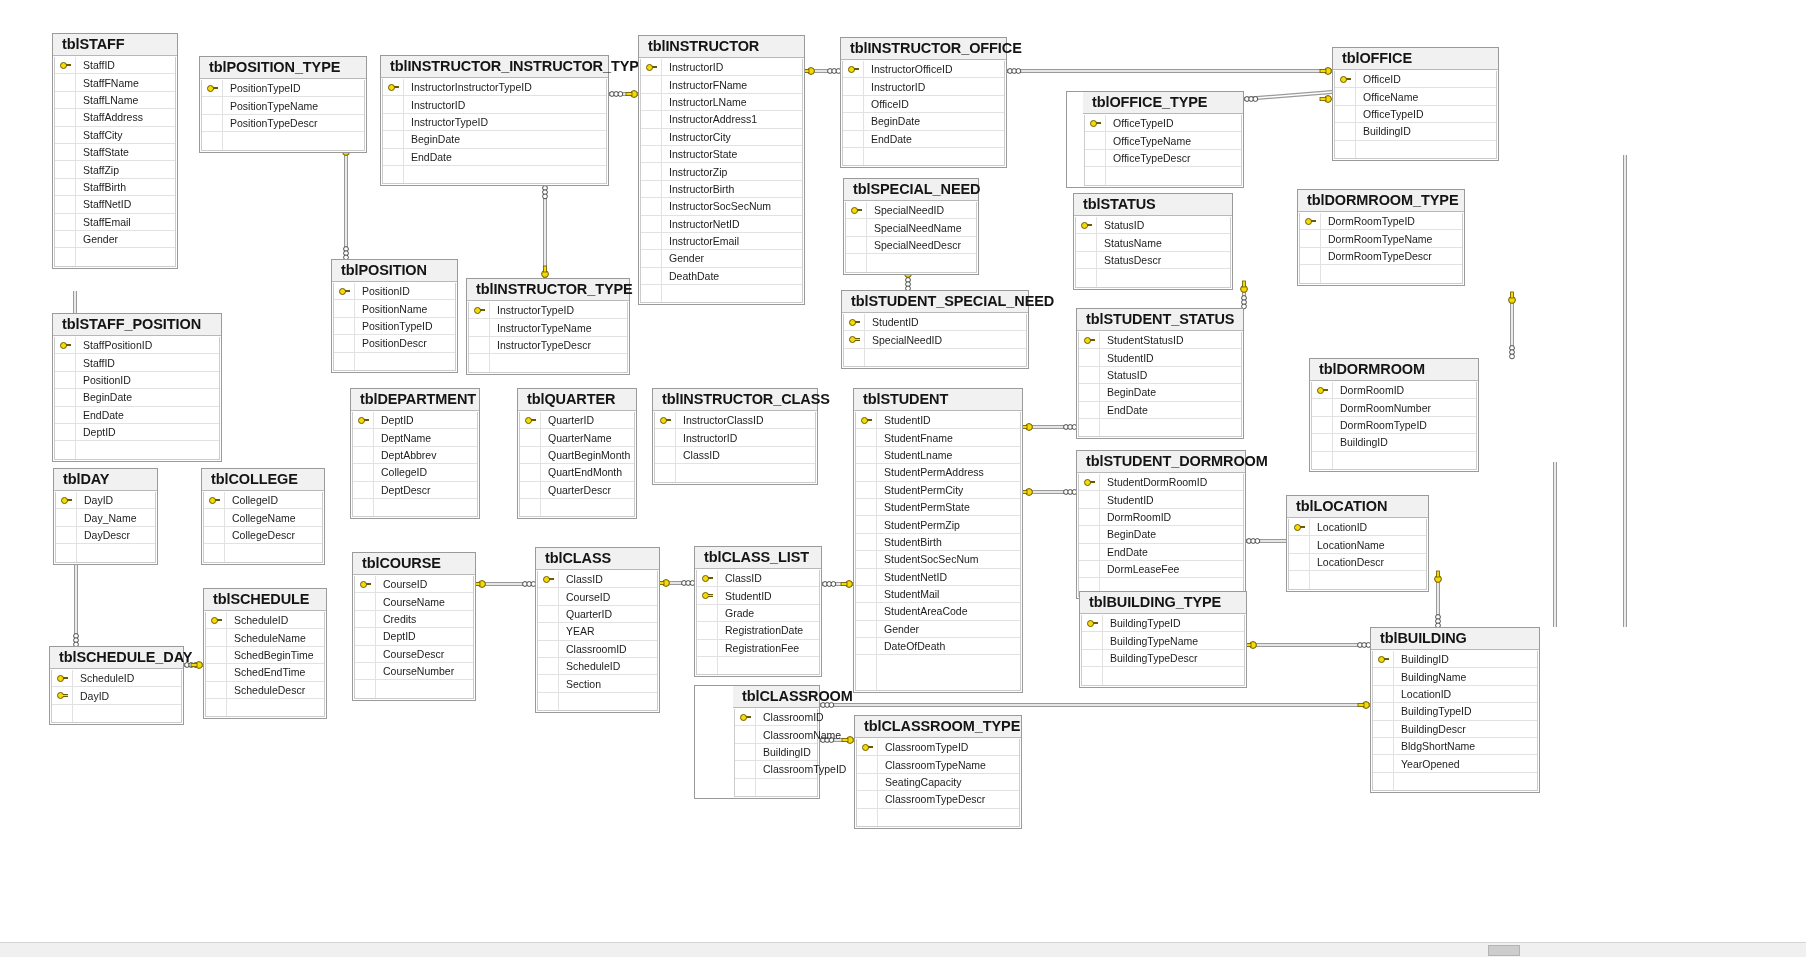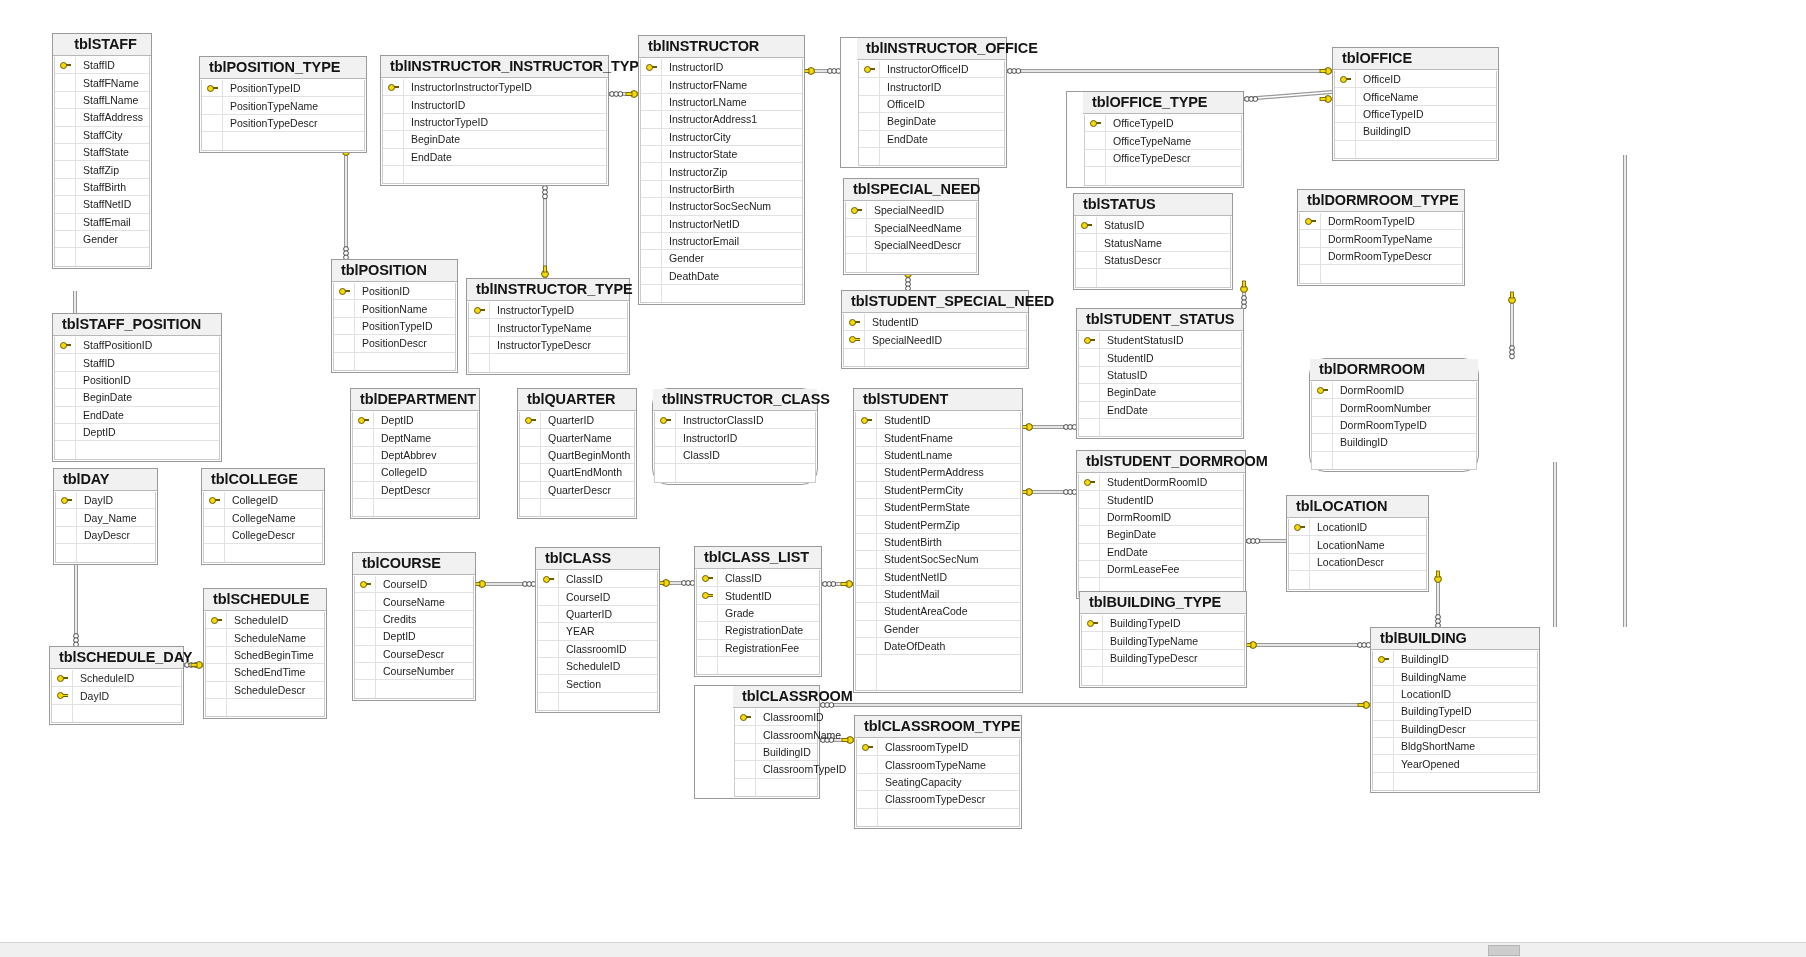--- a/index.html
+++ b/index.html
@@ -366,21 +366,21 @@
       </g>
       <g>
         <path d="M 1555,462 L 1555,627" fill="none" stroke="#9a9a9a" stroke-width="4"></path>
         <path d="M 1555,462 L 1555,627" fill="none" stroke="#ffffff" stroke-width="1.6"></path>
       </g>
       <g>
         <path d="M 1625,155 L 1625,627" fill="none" stroke="#9a9a9a" stroke-width="4"></path>
         <path d="M 1625,155 L 1625,627" fill="none" stroke="#ffffff" stroke-width="1.6"></path>
       </g>
     </svg>
-<div class="tbl" style="left: 52px; top: 33px; width: 100px; text-align: center;">
+<div class="tbl" style="left: 52px; top: 33px; width: 126px;">
       <div class="hdr">tblSTAFF</div>
       <div class="grid">
         <div class="row">
           <div class="gut">
             <span class="keyico"></span>
           </div>
           <div class="fld">StaffID</div>
         </div>
         <div class="row">
           <div class="gut"></div>
@@ -538,21 +538,21 @@
         <div class="row">
           <div class="gut"></div>
           <div class="fld">DeathDate</div>
         </div>
         <div class="row blank">
           <div class="gut"></div>
           <div class="fld"></div>
         </div>
       </div>
     </div>
-    <div class="tbl" style="left: 840px; top: 37px; width: 167px; padding-left: 16px;">
+    <div class="tbl" style="left: 840px; top: 37px; width: 167px;">
       <div class="hdr">tblINSTRUCTOR_OFFICE</div>
       <div class="grid">
         <div class="row">
           <div class="gut">
             <span class="keyico"></span>
           </div>
           <div class="fld">InstructorOfficeID</div>
         </div>
         <div class="row">
           <div class="gut"></div>
@@ -740,21 +740,21 @@
         <div class="row">
           <div class="gut"></div>
           <div class="fld">EndDate</div>
         </div>
         <div class="row blank">
           <div class="gut"></div>
           <div class="fld"></div>
         </div>
       </div>
     </div>
-    <div class="tbl" style="left: 1309px; top: 358px; width: 170px; border-radius: 16px;">
+    <div class="tbl" style="left: 1309px; top: 358px; width: 170px;">
       <div class="hdr">tblDORMROOM</div>
       <div class="grid">
         <div class="row">
           <div class="gut">
             <span class="keyico"></span>
           </div>
           <div class="fld">DormRoomID</div>
         </div>
         <div class="row">
           <div class="gut"></div>
@@ -914,21 +914,21 @@
         <div class="row">
           <div class="gut"></div>
           <div class="fld">QuarterDescr</div>
         </div>
         <div class="row blank">
           <div class="gut"></div>
           <div class="fld"></div>
         </div>
       </div>
     </div>
-    <div class="tbl" style="left: 652px; top: 388px; width: 166px; border-radius: 16px;">
+    <div class="tbl" style="left: 652px; top: 388px; width: 166px;">
       <div class="hdr">tblINSTRUCTOR_CLASS</div>
       <div class="grid">
         <div class="row">
           <div class="gut">
             <span class="keyico"></span>
           </div>
           <div class="fld">InstructorClassID</div>
         </div>
         <div class="row">
           <div class="gut"></div>

